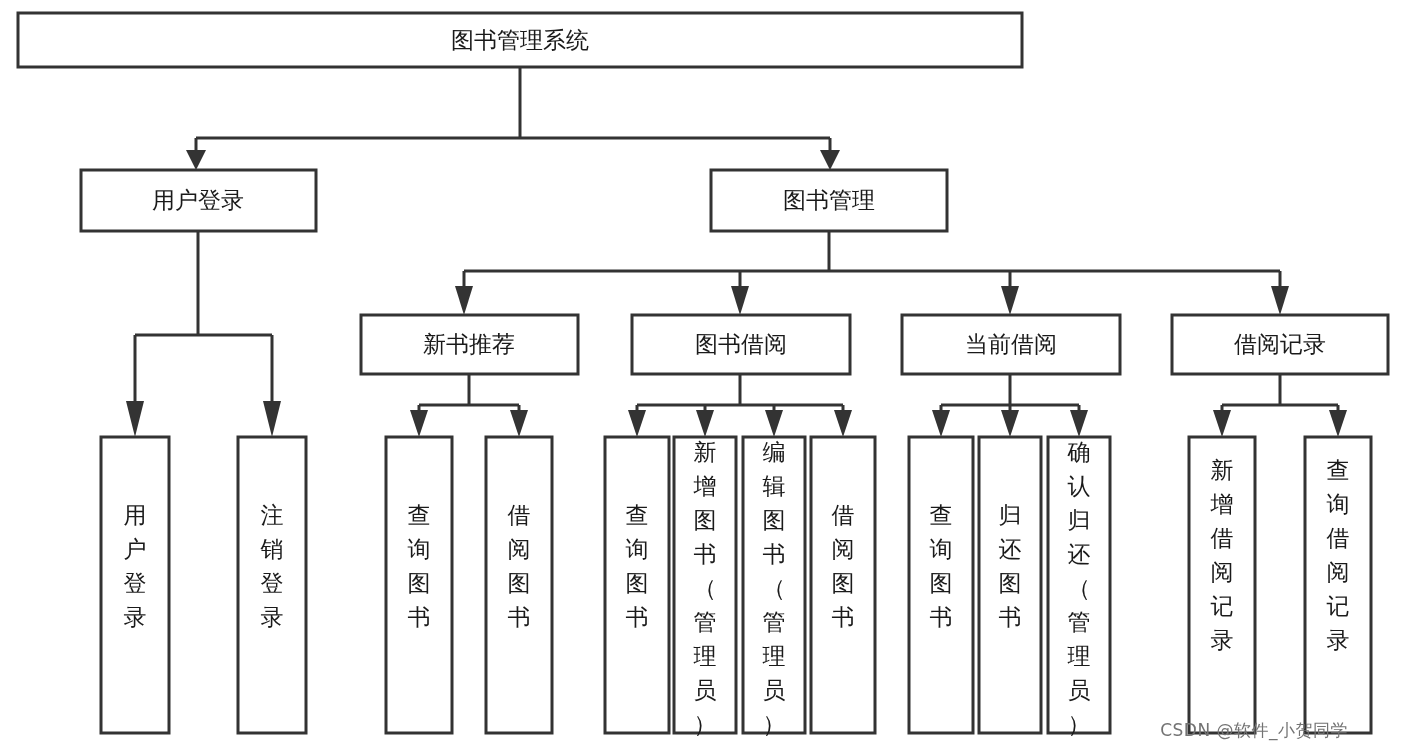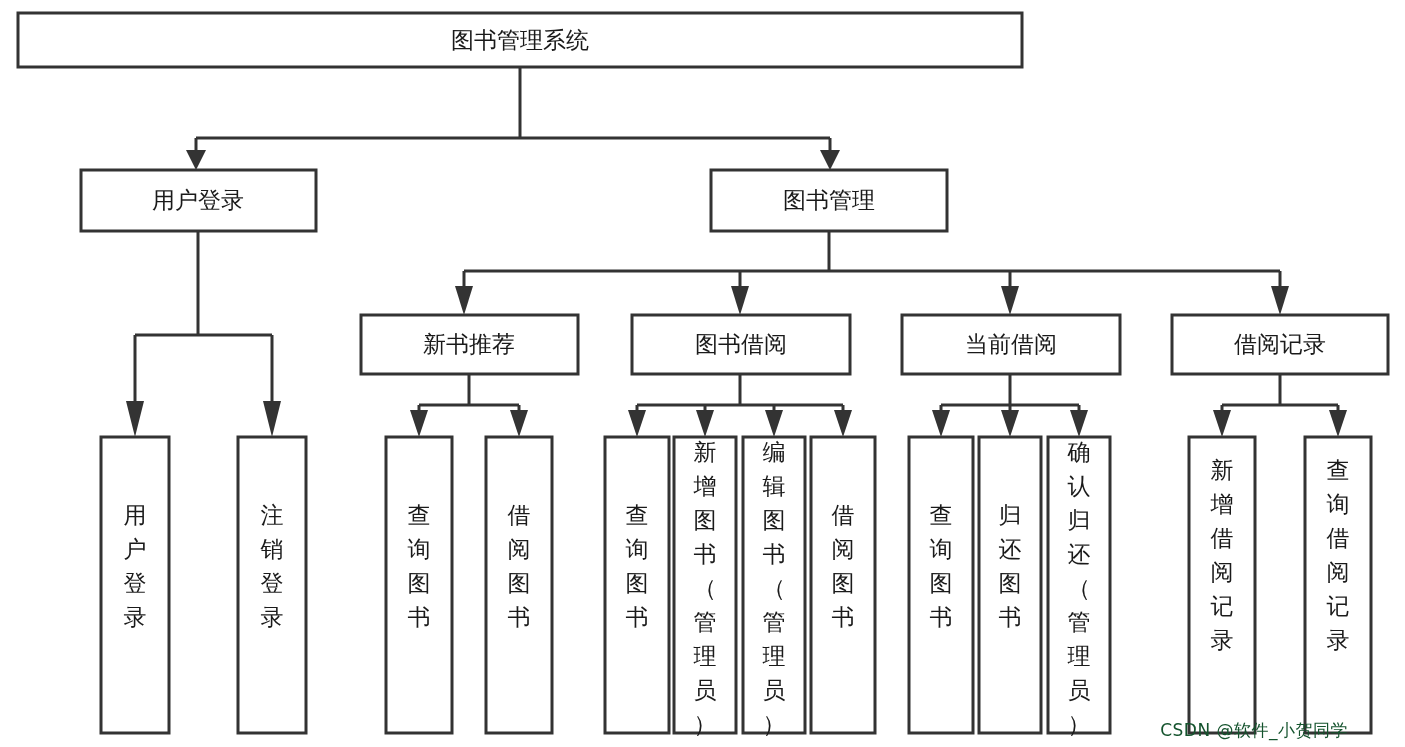--- a/index.html
+++ b/index.html
@@ -52,21 +52,21 @@
   .arrow-head {
     fill: #333333;
     stroke: none;
   }
   .watermark {
     position: absolute;
     right: 10px;
     bottom: 5px;
     font-family: "DejaVu Sans", "Liberation Sans", sans-serif;
     font-size: 17px;
-    color: #14532d;
+    color: #737373;
     white-space: nowrap;
     letter-spacing: 0.5px;
     pointer-events: none;
   }
 </style>
 </head>
 <body>
 
 <div id="diagram-root">
   <svg class="flow" viewBox="0 0 1405 747" xmlns="http://www.w3.org/2000/svg">

